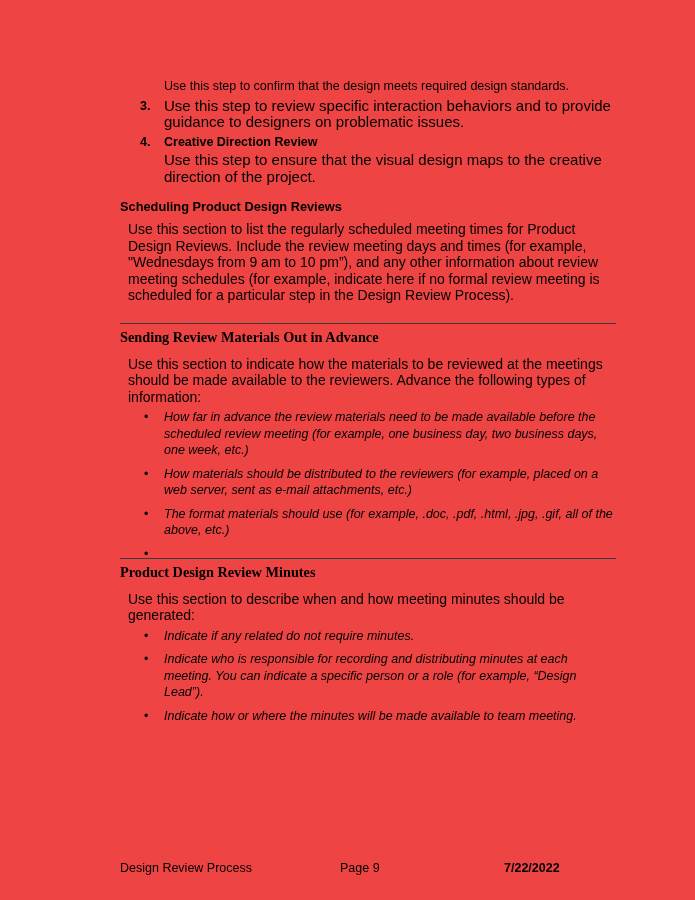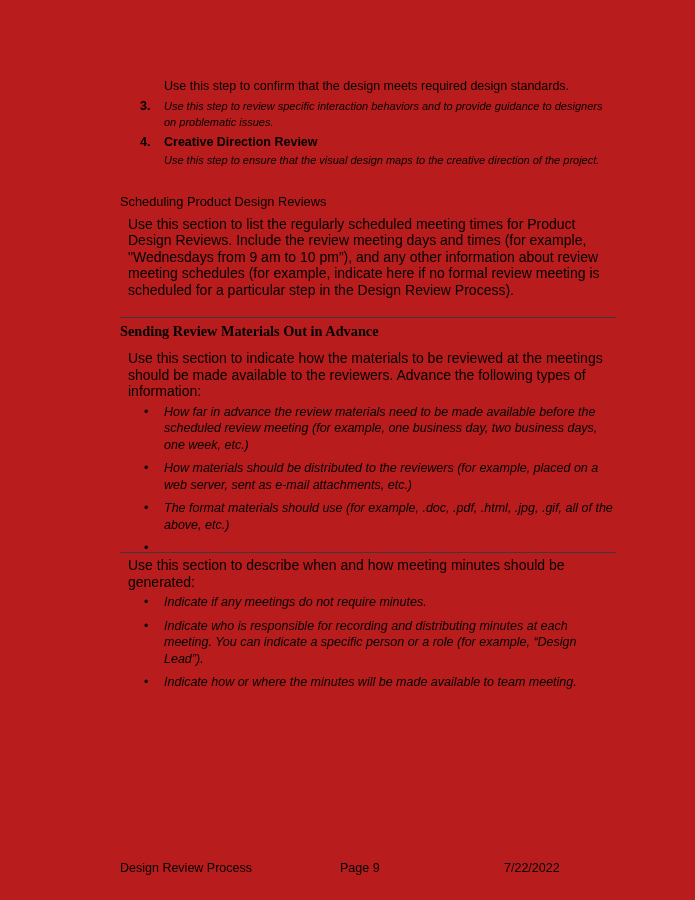--- a/index.html
+++ b/index.html
@@ -13,21 +13,21 @@
     position: relative;
     font-family: "Liberation Sans", sans-serif;
     color: #000000;
     -webkit-font-smoothing: antialiased;
   }
   .page {
     position: absolute;
     left: 0; top: 0;
     width: 695px;
     height: 900px;
-    background: #b91c1c;
+    background: #ef4444;
     overflow: hidden;
   }
   .content {
     position: absolute;
     left: 120px;
     top: 78px;
     width: 496px;
   }
 
   
@@ -55,31 +55,30 @@
     font-weight: bold;
     line-height: 16.5px;
   }
   .lead-para {
     margin: 0 0 3px 44px;
     font-size: 12.5px;
     line-height: 16.5px;
   }
   .after-item {
     margin: 2px 0 3px 44px;
-    font-size: 11px;
-    line-height: 16.5px;
-    font-style: italic;
+    font-size: 15px;
+    line-height: 16.5px;
   }
 
   
   .h3 {
     font-size: 12.8px;
-    font-weight: normal;
+    font-weight: bold;
     line-height: 17px;
-    margin: 24px 0 6px 0;
+    margin: 13px 0 6px 0;
   }
   .section {
     margin-top: 19px;
   }
   .rule {
     border-top: 1.6px solid #3a3a3a;
     width: 496px;
     height: 0;
     margin: 0 0 4px 0;
   }
@@ -130,21 +129,21 @@
     left: 120px;
     top: 860px;
     width: 496px;
     font-size: 12.5px;
     line-height: 17px;
     display: flex;
     align-items: flex-start;
   }
   .foot-left   { width: 220px; text-align: left; }
   .foot-center { width: 130px; text-align: left; }
-  .foot-right  { flex: 1; text-align: left; padding-left: 34px; }
+  .foot-right  { flex: 1; text-align: left; padding-left: 34px; font-weight: bold; }
 </style>
 </head>
 <body>
 
 <div class="page">
 
   <div class="content">
 
     <div class="lead-para">Use this step to confirm that the design meets required design standards.</div>
 
@@ -181,25 +180,26 @@
           <span>The format materials should use (for example, .doc, .pdf, .html, .jpg, .gif, all of the above, etc.)</span>
         </li>
         <li class="bul-item">
           <span class="bul-dot">•</span>
         </li>
       </ul>
     </div>
 
     <div class="section">
       <div class="rule"></div>
+      <div class="h2">Product Design Review Minutes</div>
       <div class="body-italic">Use this section to describe when and how meeting minutes should be generated:</div>
       <ul class="bul-list">
         <li class="bul-item">
           <span class="bul-dot">•</span>
-          <span>Indicate if any meetings do not require minutes.</span>
+          <span>Indicate if any related do not require minutes.</span>
         </li>
         <li class="bul-item">
           <span class="bul-dot">•</span>
           <span>Indicate who is responsible for recording and distributing minutes at each meeting. You can indicate a specific person or a role (for example, “Design Lead”).</span>
         </li>
         <li class="bul-item">
           <span class="bul-dot">•</span>
           <span>Indicate how or where the minutes will be made available to team meeting.</span>
         </li>
       </ul>

